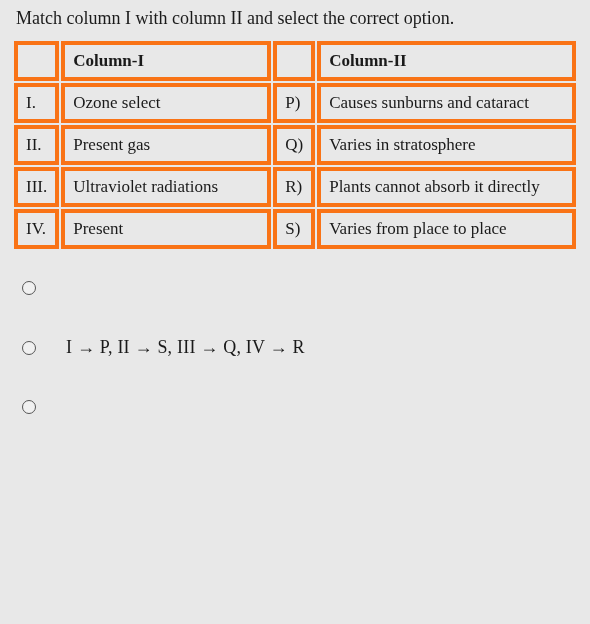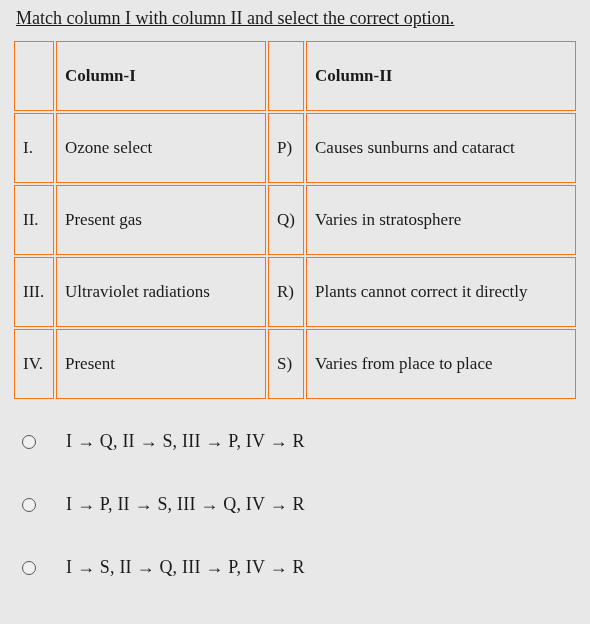--- a/index.html
+++ b/index.html
@@ -13,31 +13,30 @@
       background: #e8e8e8;
       font-family: Georgia, 'Times New Roman', serif;
       color: #1a1a1a;
       padding: 8px 12px;
       overflow: hidden;
     }
     .question-text {
       font-size: 18px;
       margin-bottom: 10px;
       padding-left: 4px;
-      text-decoration: underline;
     }
     .match-table {
       border-collapse: separate;
       border-spacing: 2px;
       width: 100%;
       margin-bottom: 30px;
     }
     .match-table td {
-      border: 1px solid #f97316;
-      padding: 24px 8px;
+      border: 4px solid #f97316;
+      padding: 6px 8px;
       font-size: 17px;
       vertical-align: top;
       background: #e8e8e8;
     }
     .col-idx1 { width: 40px; }
     .col-c1 { width: 210px; }
     .col-idx2 { width: 36px; }
     .col-c2 { }
     .hdr { font-weight: bold; }
     .justify { text-align: justify; }
@@ -85,37 +84,35 @@
   <tr>
     <td class="col-idx1">II.</td>
     <td class="col-c1">Present gas</td>
     <td class="col-idx2">Q)</td>
     <td class="col-c2">Varies in stratosphere</td>
   </tr>
   <tr>
     <td class="col-idx1">III.</td>
     <td class="col-c1">Ultraviolet radiations</td>
     <td class="col-idx2">R)</td>
-    <td class="col-c2 justify">Plants cannot correct it directly</td>
+    <td class="col-c2 justify">Plants cannot absorb it directly</td>
   </tr>
   <tr>
     <td class="col-idx1">IV.</td>
     <td class="col-c1">Present</td>
     <td class="col-idx2">S)</td>
     <td class="col-c2 justify">Varies from place to place</td>
   </tr>
 </tbody>
   </table>
 
 <div class="options">
   <div class="option-row">
     <span class="radio"></span>
-    <span class="opt-text">I → Q, II → S, III → P, IV → R</span>
   </div>
   <div class="option-row">
     <span class="radio"></span>
     <span class="opt-text">I → P, II → S, III → Q, IV → R</span>
   </div>
   <div class="option-row" style="margin-bottom:0;">
     <span class="radio"></span>
-    <span class="opt-text">I → S, II → Q, III → P, IV → R</span>
   </div>
 </div>
 
 </body></html>

